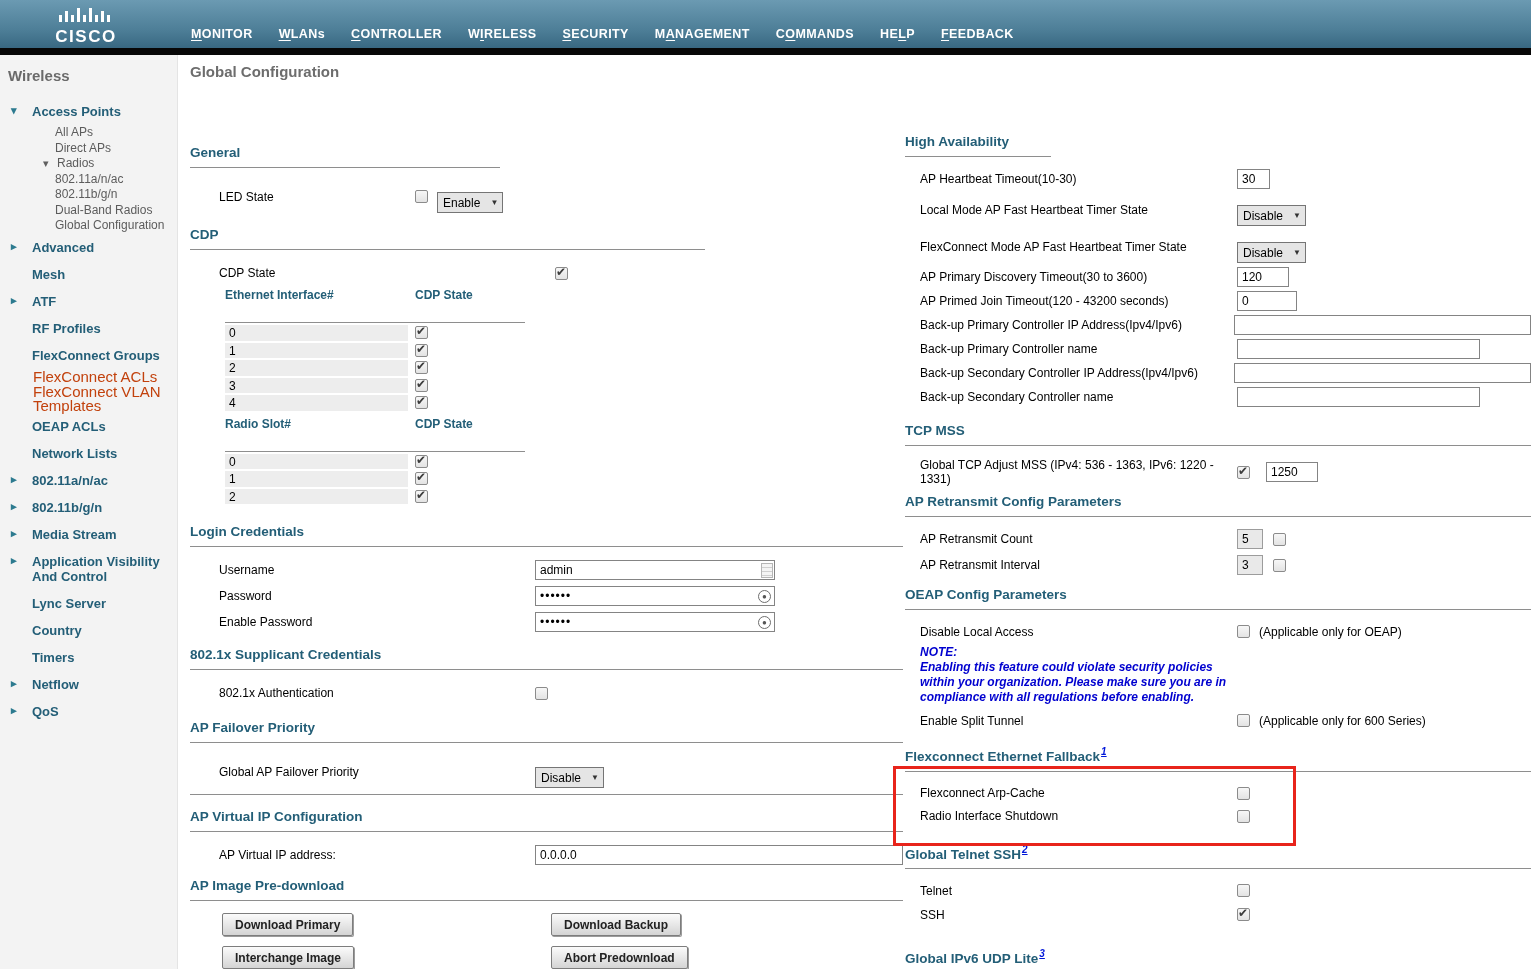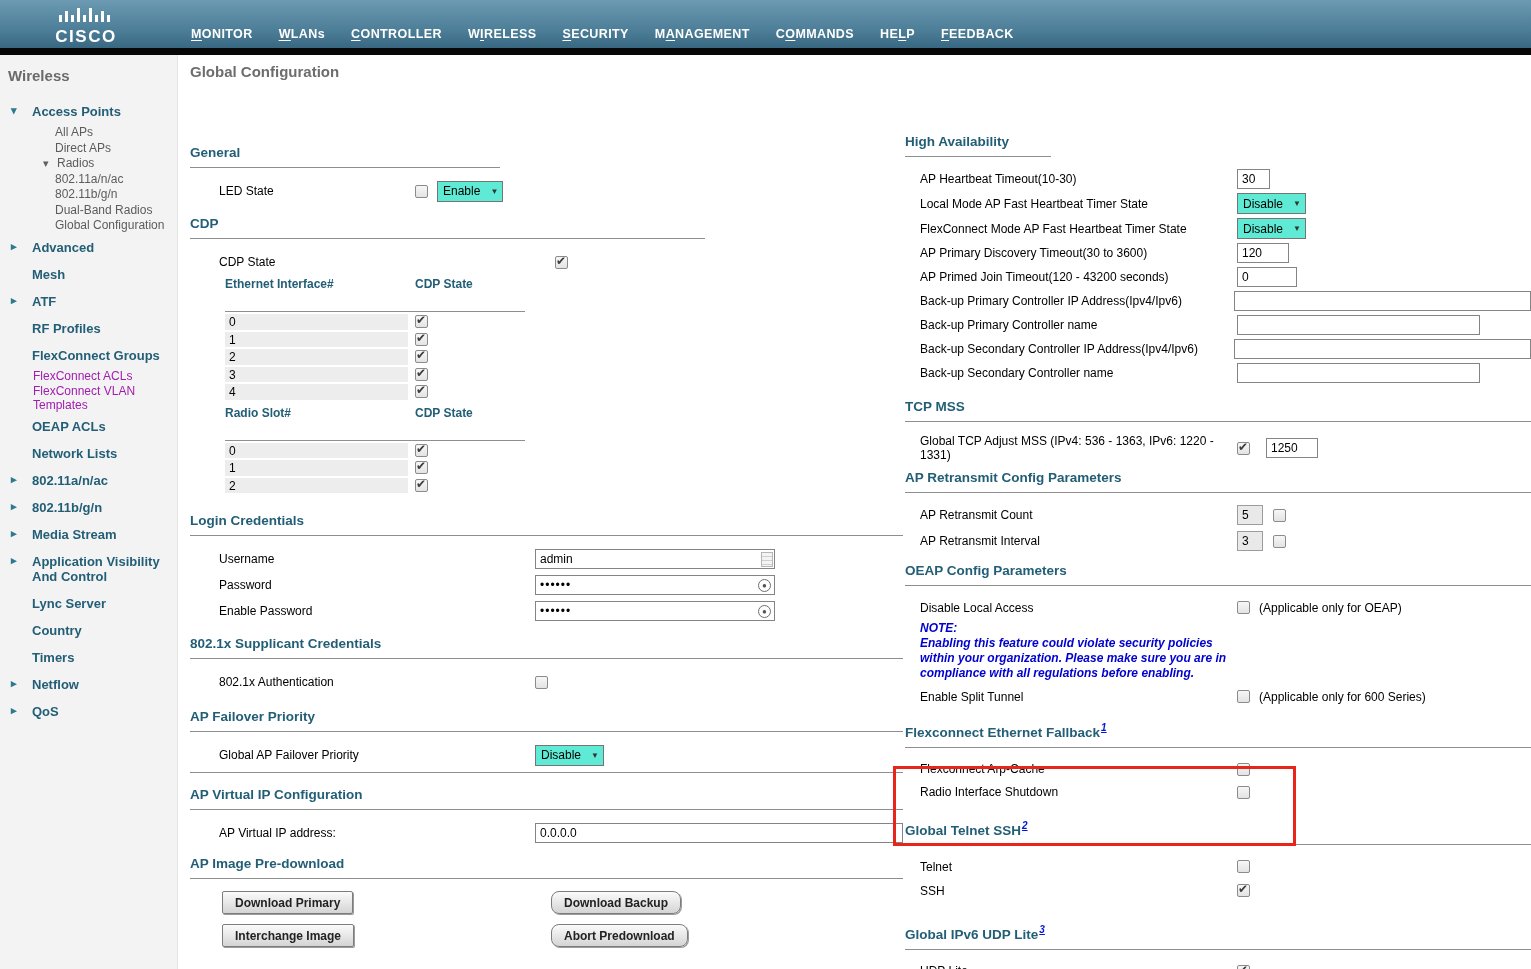--- a/index.html
+++ b/index.html
@@ -18,21 +18,21 @@
   .nav-item u { text-underline-offset:2px; }
   .nav-item.active::after { content:''; position:absolute; left:0; right:0; bottom:-7px; height:7px; background:#f7a000; }
 
   
   #sidebar { position:absolute; left:0; top:55px; width:178px; height:914px;
              background:#f3f3f3; border-right:1px solid #e4e4e4; }
   #sidebar .sb-title { color:#6a6a6a; font-size:15px; font-weight:bold; padding:12px 8px 14px 8px; }
   .sb-section { position:relative; color:#235e77; font-size:13px; font-weight:bold;
                 padding:6px 6px 6px 32px; line-height:15px; cursor:pointer; }
   .sb-sub { color:#5c5c5c; font-size:12px; padding:1px 6px 1px 55px; line-height:13.5px; cursor:pointer; }
-  .sb-subflat { color:#a21caf; font-size:12px; padding:1px 6px 1px 33px; line-height:13.5px; cursor:pointer; }
+  .sb-subflat { color:#c2410c; font-size:15px; padding:1px 6px 1px 33px; line-height:13.5px; cursor:pointer; }
   .sb-sub-arrow { position:relative; color:#5c5c5c; font-size:12px; padding:1px 6px 1px 57px; line-height:13.5px; cursor:pointer; }
   .sb-arrow { position:absolute; left:11px; top:7px; color:#2c7a8f; font-size:11px; line-height:11px; }
   .sb-sub-arrow .sb-arrow { left:43px; top:2px; color:#5f5f5f; }
 
   
   #main-title { position:absolute; left:190px; top:63px; color:#6d6d6d; font-size:15px; font-weight:bold; }
   .col { position:absolute; }
   #col-left  { left:190px; top:145px; width:713px; }
   #col-right { left:905px; top:134px; width:626px; }
 
@@ -50,21 +50,21 @@
 
   sup.fn { color:#0016d9; font-size:10px; font-style:italic; font-weight:bold;
            text-decoration:underline; margin-left:1px; cursor:pointer; }
 
   
   .cb { display:inline-block; width:13px; height:13px; border:1px solid #8b8b8b; border-radius:2px;
         background:linear-gradient(#f7f7f7,#e3e3e3); position:relative; cursor:pointer; flex:none; }
   .cb.checked::after { content:'\2714'; position:absolute; left:0px; top:-3px; font-size:12px; color:#3c3c3c; }
 
   .sel { display:inline-flex; align-items:center; justify-content:space-between; min-width:63px; height:21px;
-         border:1px solid #757575; background:#5eead4; font-size:12px; color:#000; padding:0 4px 0 5px; cursor:pointer; }
+         border:1px solid #757575; background:#e5e5e5; font-size:12px; color:#000; padding:0 4px 0 5px; cursor:pointer;margin-top:12px; }
   .sel .arr { font-size:8px; color:#333; margin-left:10px; }
 
   input.txt { height:20px; border:1px solid #848484; font:12px "Liberation Sans", sans-serif;
               padding:0 4px; background:#fff; color:#000; }
   input.txt.gray { background:#e9e9e9; border-color:#9c9c9c; }
   .inwrap { position:relative; display:inline-block; }
   .fld-icon { position:absolute; right:2px; top:3px; width:12px; height:15px; border:1px solid #b5b5b5;
               background:repeating-linear-gradient(#f4f4f4 0 3px, #cfcfcf 3px 4px); }
   .eye-icon { position:absolute; right:4px; top:4px; width:13px; height:13px; border:1px solid #6e6e6e;
               border-radius:50%; color:#555; font-size:8px; line-height:12px; text-align:center; }
@@ -81,21 +81,21 @@
 
   
   .note { color:#0000cf; font-size:12px; font-weight:bold; font-style:italic; line-height:15px;
           margin:4px 0 6px 15px; white-space:pre-line; }
 
   
   .btn-row { position:relative; height:24px; margin:8px 0 9px 32px; }
   .btn { position:absolute; top:0; height:23px; padding:0 12px; font:bold 12px "Liberation Sans", sans-serif;
          color:#222; background:linear-gradient(#fbfbfb,#d4d4d4); border:1px solid #7d7d7d;
          border-radius:2px; box-shadow:1px 1px 0 #9b9b9b; cursor:pointer; }
-  .btn.second { left:329px;border-radius:8px; }
+  .btn.second { left:329px; }
 
   
   #red-box { position:absolute; left:893px; top:766px; width:403px; height:80px;
              border:3px solid #e8241b; z-index:5; pointer-events:none; }
 
   .mt14 { margin-top:14px; } .mt16 { margin-top:16px; } .mt20 { margin-top:20px; }
   .mt12 { margin-top:12px; } .mt8 { margin-top:8px; } .mt22 { margin-top:22px; }
 </style>
 </head>
 <body>

